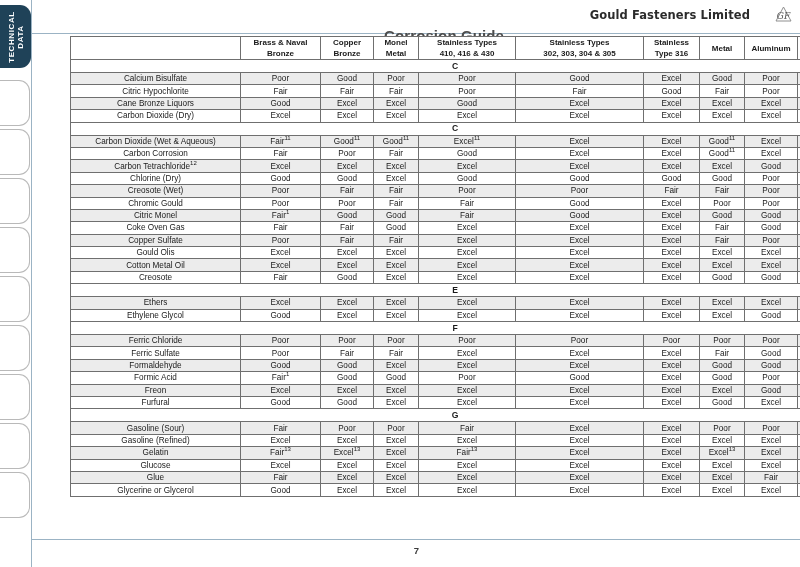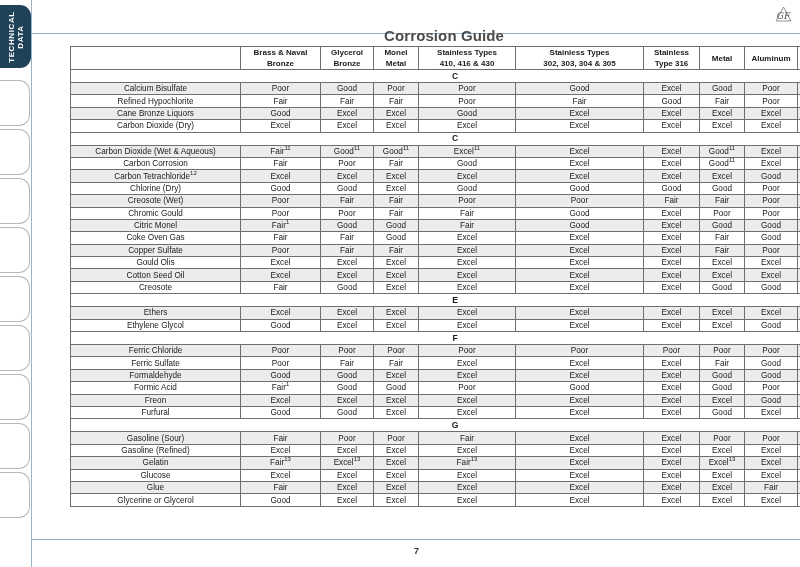--- a/index.html
+++ b/index.html
@@ -116,21 +116,21 @@
     width: 769px;
     text-align: center;
     font-size: 9.5px;
     font-weight: bold;
     color: #3b3b3b;
   }
 
   
   #tbl-wrap {
     position: absolute;
-    left: 14px; top: 46px;
+    left: 14px; top: 36px;
     width: 744px;
     padding-left: 24px;
   }
   table.cg {
     border-collapse: collapse;
     table-layout: fixed;
     width: 744px;
     font-size: 8.2px;
     color: #1a1a1a;
   }
@@ -204,20 +204,21 @@
       </div>
     </div>
   </div>
 
   <div id="frame">
 
     <div id="hdr-rule"></div>
     <div id="ftr-rule"></div>
 
     <div id="brand">
+      <span id="brand-name">Gould Fasteners Limited</span>
       <span id="brand-mark">
         <svg width="17" height="17" viewBox="0 0 17 17" aria-hidden="true">
           <path d="M8.5 1 L16 15 L1 15 Z" fill="none" stroke="#8f8f8f" stroke-width="1"></path>
           <text x="8.5" y="12.5" font-family="DejaVu Serif, serif" font-size="9" fill="#555" text-anchor="middle" font-style="italic">GF</text>
         </svg>
       </span>
     </div>
 
     <div id="title">
       <span id="title-inner">Corrosion Guide</span>
@@ -238,21 +239,21 @@
           <col style="width:42px">
         </colgroup>
         <thead>
           <tr>
             <th class="blank-head"></th>
             <th>
               <span>Brass &amp; Naval</span><br>
               <span>Bronze</span>
             </th>
             <th>
-              <span>Glycerol</span><br>
+              <span>Copper</span><br>
               <span>Bronze</span>
             </th>
             <th>
               <span>Monel</span><br>
               <span>Metal</span>
             </th>
             <th>
               <span>Stainless Types</span><br>
               <span>410, 416 &amp; 430</span>
             </th>
@@ -285,21 +286,21 @@
               <td>Good</td>
               <td>Poor</td>
               <td>Poor</td>
               <td>Good</td>
               <td>Excel</td>
               <td>Good</td>
               <td>Poor</td>
               <td class="cend">Good</td>
             </tr>
             <tr class="">
-              <td class="chem c0">Refined Hypochlorite</td>
+              <td class="chem c0">Citric Hypochlorite</td>
               <td>Fair</td>
               <td>Fair</td>
               <td>Fair</td>
               <td>Poor</td>
               <td>Fair</td>
               <td>Good</td>
               <td>Fair</td>
               <td>Poor</td>
               <td class="cend">Fair</td>
             </tr>
@@ -444,21 +445,21 @@
               <td>Excel</td>
               <td>Excel</td>
               <td>Excel</td>
               <td>Excel</td>
               <td>Excel</td>
               <td>Excel</td>
               <td>Excel</td>
               <td class="cend">Excel</td>
             </tr>
             <tr class="alt">
-              <td class="chem c0">Cotton Seed Oil</td>
+              <td class="chem c0">Cotton Metal Oil</td>
               <td>Excel</td>
               <td>Excel</td>
               <td>Excel</td>
               <td>Excel</td>
               <td>Excel</td>
               <td>Excel</td>
               <td>Excel</td>
               <td>Excel</td>
               <td class="cend">Excel</td>
             </tr>

